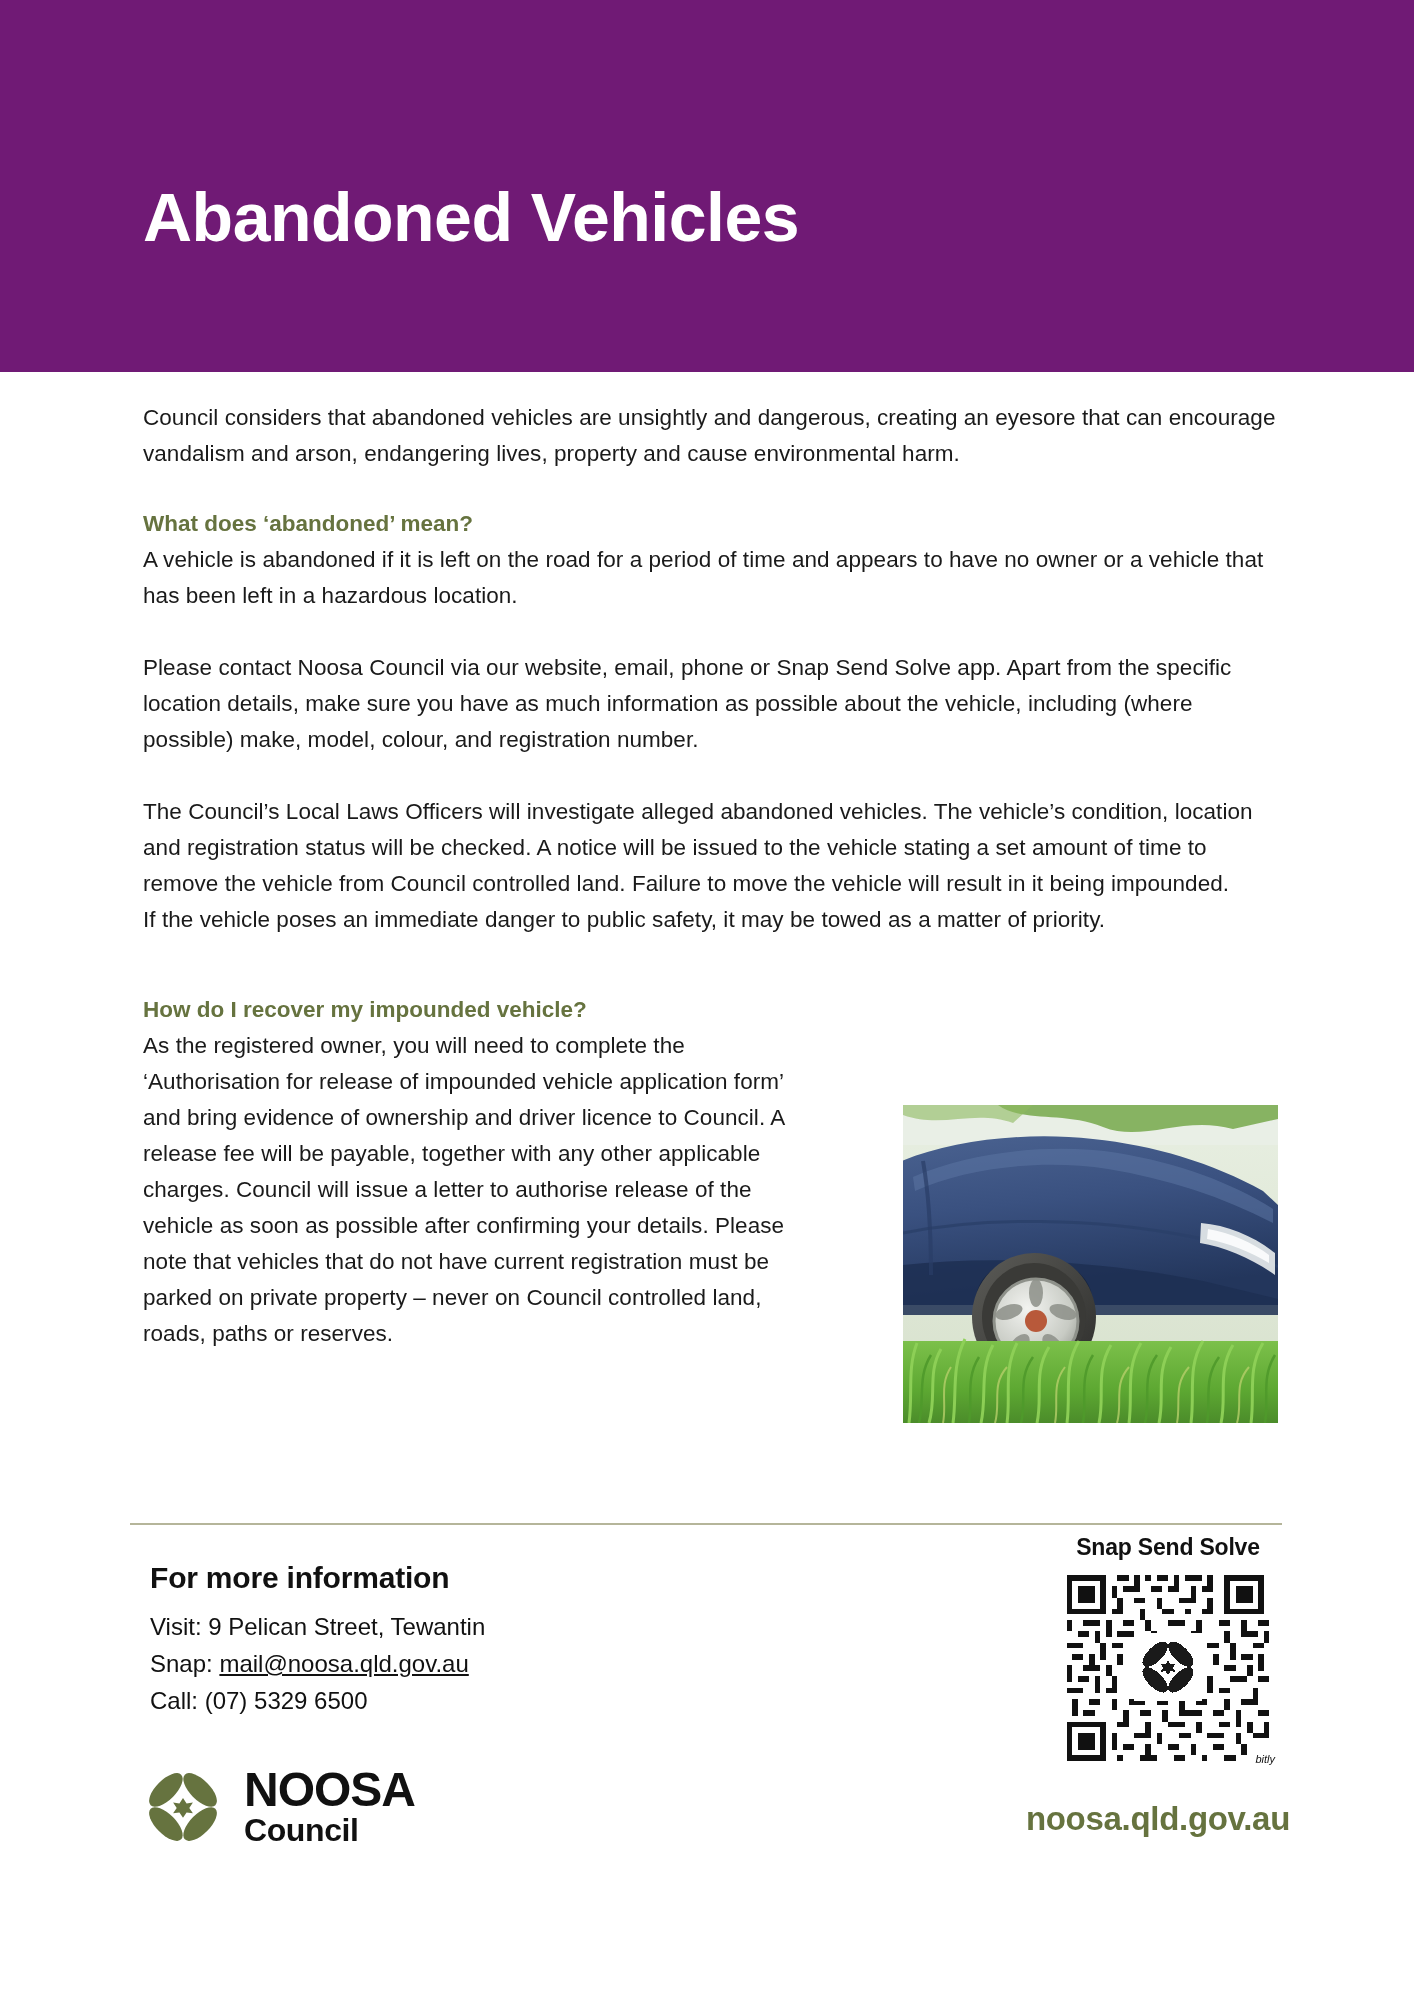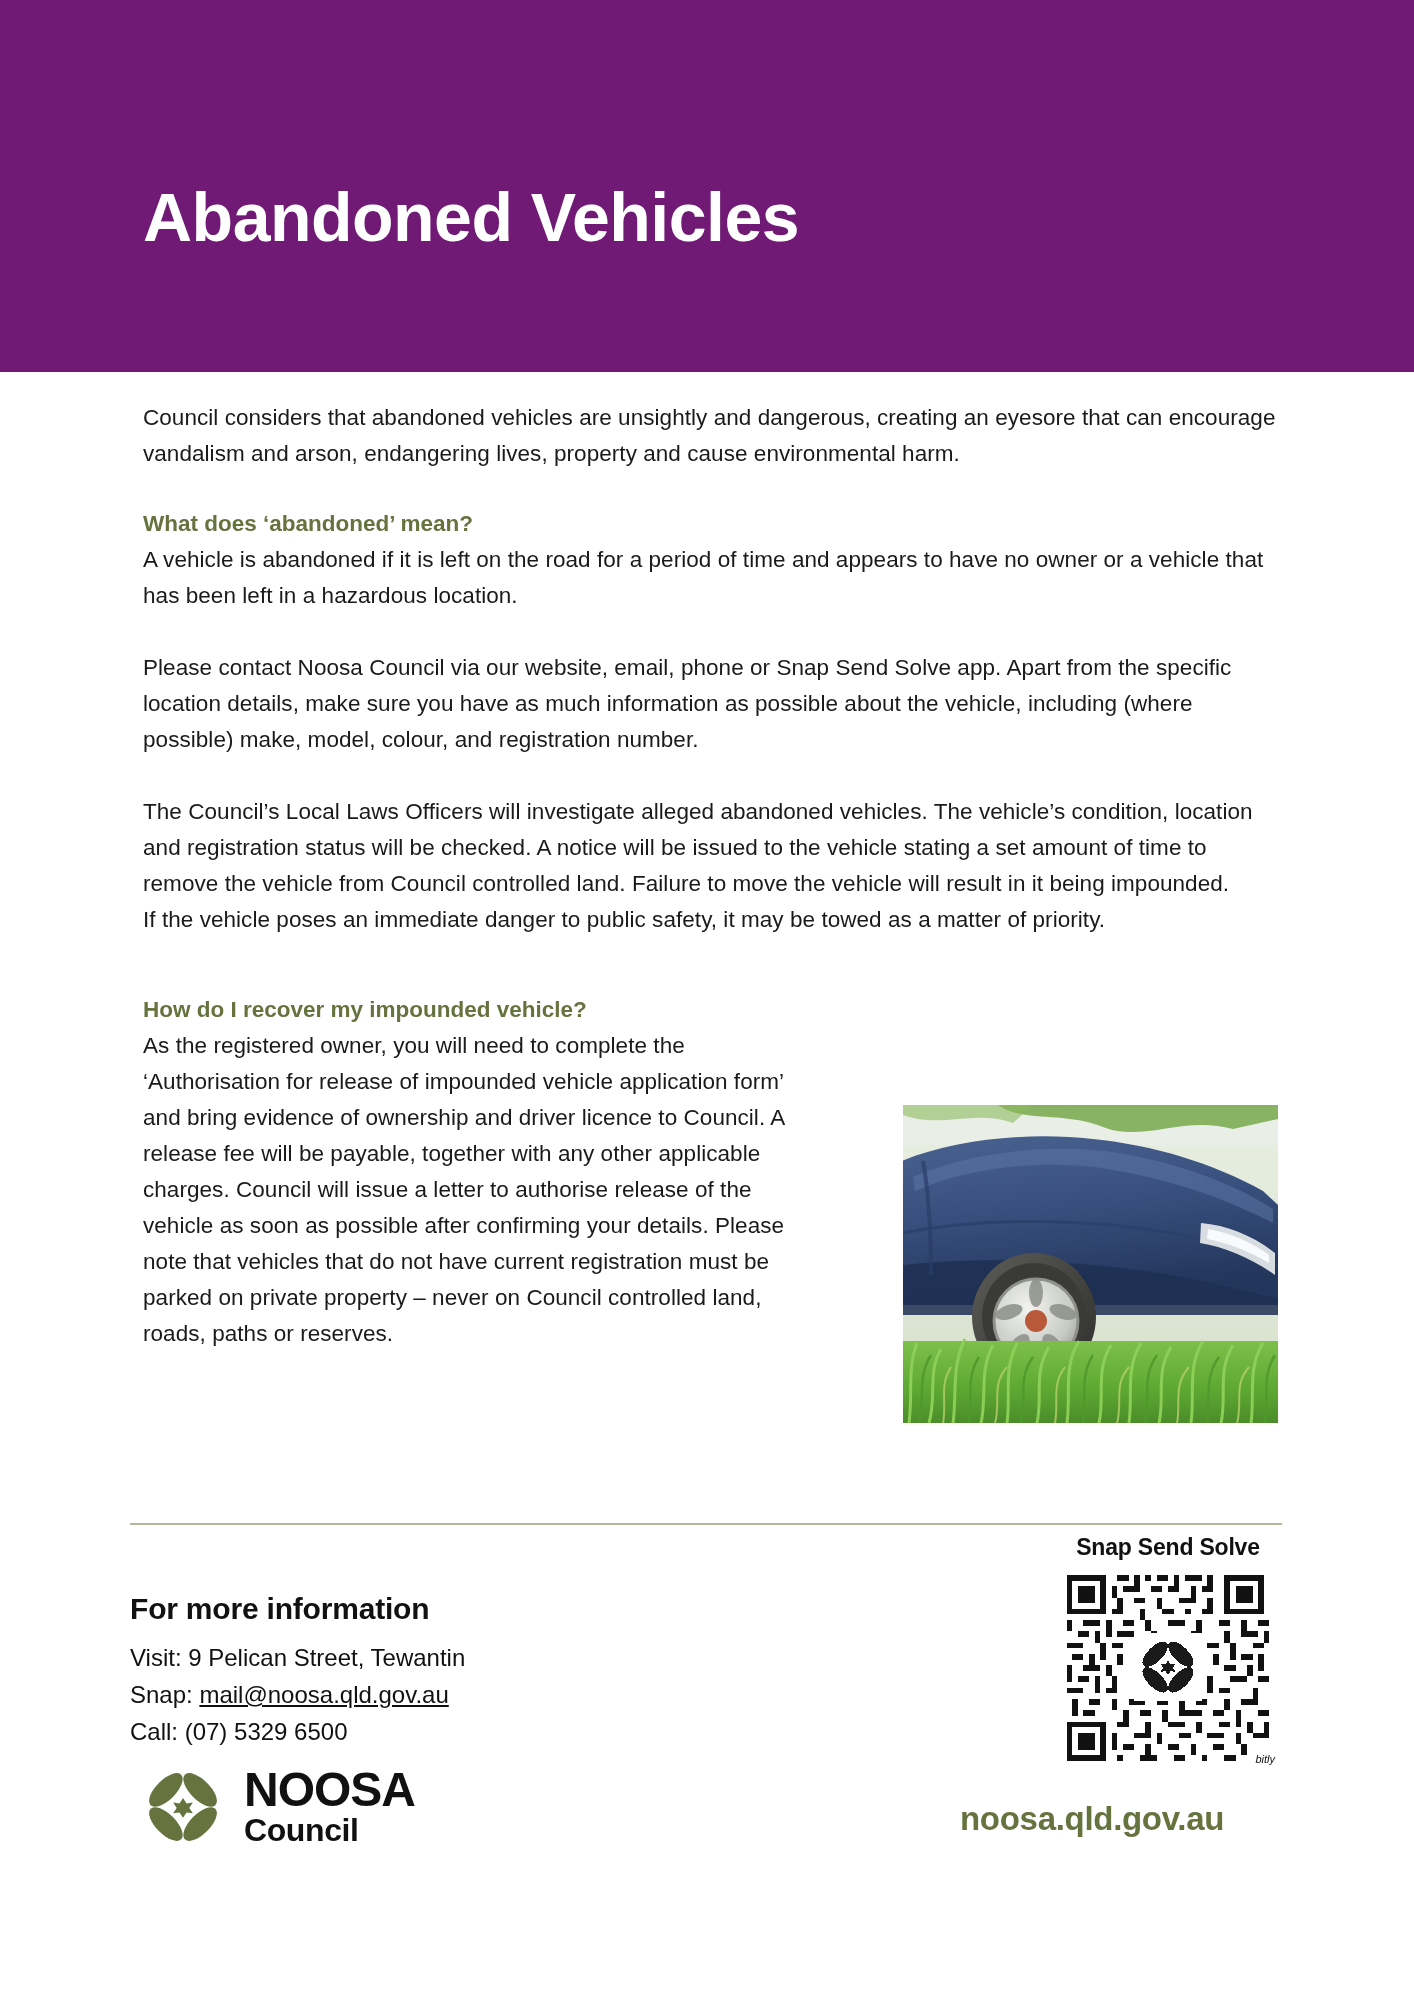--- a/index.html
+++ b/index.html
@@ -81,24 +81,23 @@
     left: 130px;
     top: 1523px;
     width: 1152px;
     height: 2px;
     background: #b5b59a;
   }
 
   
   .footer-left {
     position: absolute;
-    left: 130px;
+    left: 150px;
     top: 1560px;
     width: 600px;
-    margin-top: 31px;
   }
   .footer-heading {
     font-size: 30px;
     font-weight: bold;
     color: #111111;
     margin: 0 0 12px 0;
     line-height: 36px;
     letter-spacing: -0.2px;
   }
   .footer-line {
@@ -165,21 +164,21 @@
     font-size: 11px;
     font-style: italic;
     color: #111;
     font-family: Liberation Sans, sans-serif;
   }
   .site-url {
     position: absolute;
     left: 960px;
     top: 1800px;
     width: 330px;
-    text-align: left;
+    text-align: right;
     font-size: 33px;
     font-weight: bold;
     color: #66733f;
     letter-spacing: -0.3px;
   }
 </style>
 </head>
 <body>
 
 <div class="header-band">

